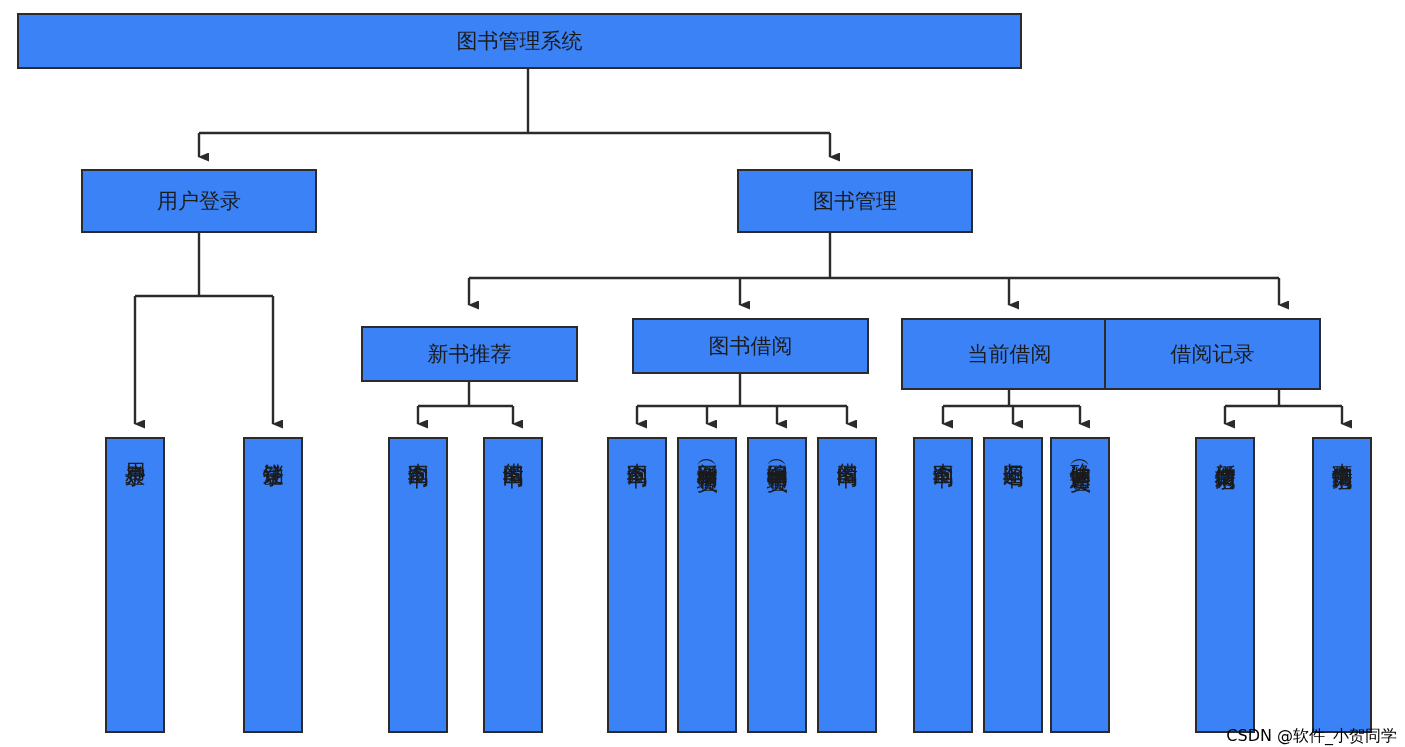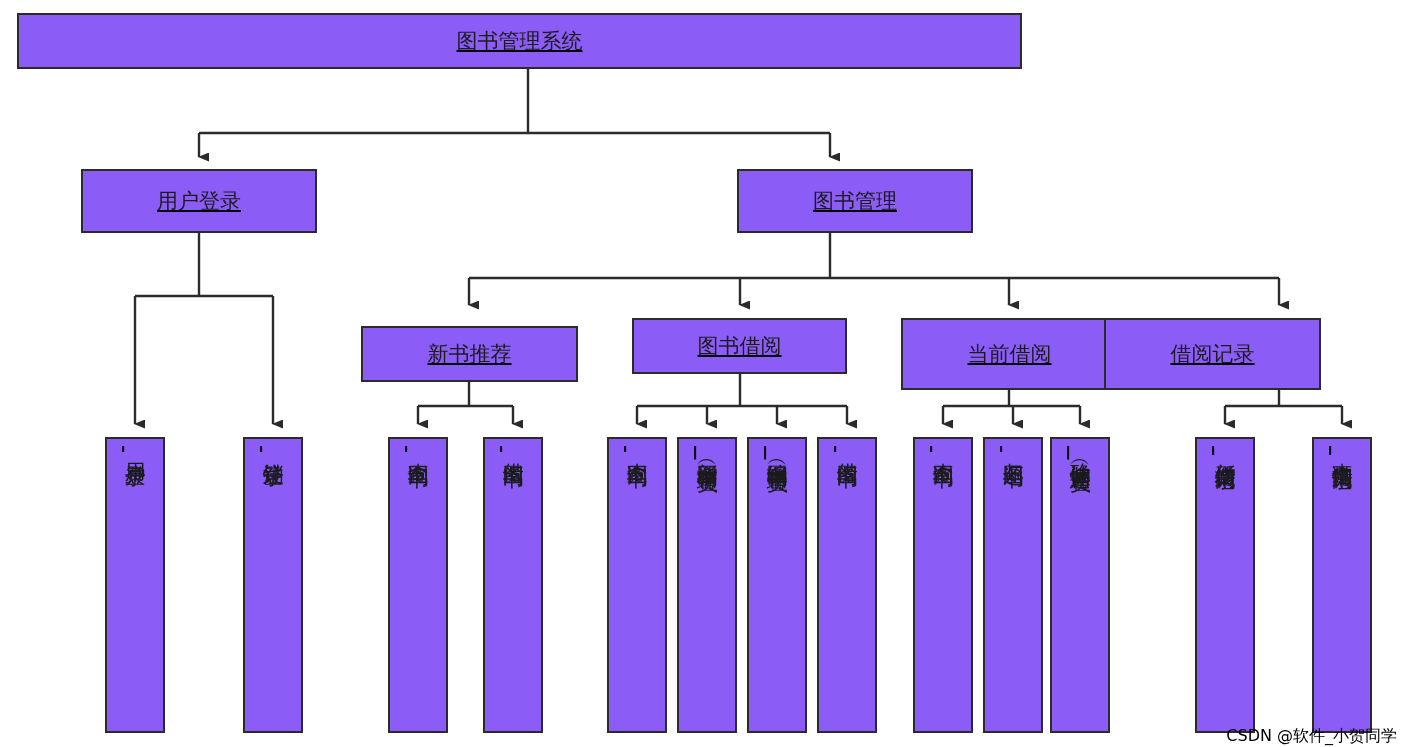--- a/index.html
+++ b/index.html
@@ -1,20 +1,20 @@
 <!DOCTYPE html>
 <html><head>
 <meta charset="utf-8">
 <style>
   html,body{margin:0;padding:0;background:#ffffff;}
   body{font-family:"DejaVu Sans","Liberation Sans",sans-serif;}
   #stage{position:relative;width:1405px;height:747px;background:#ffffff;overflow:hidden;}
   #wires{position:absolute;left:0;top:0;width:1405px;height:747px;}
-  .node{position:absolute;box-sizing:border-box;background:#8b5cf6;
-        border:2.2px solid #2b2b2b;display:flex;align-items:center;justify-content:center;text-decoration:underline;}
+  .node{position:absolute;box-sizing:border-box;background:#3b82f6;
+        border:2.2px solid #2b2b2b;display:flex;align-items:center;justify-content:center;}
   .node .lbl{color:#1b1b1b;line-height:1.06;text-align:center;white-space:pre;}
   .h-node .lbl{font-size:21px;}
   .v-node{align-items:flex-start;justify-content:center;padding-top:7px;}
   .v-node .lbl{writing-mode:vertical-rl;text-orientation:upright;font-size:21px;letter-spacing:1.5px;}
   #watermark{position:absolute;right:8px;bottom:0;font-size:16px;color:#000000;white-space:nowrap;}
 </style>
 </head>
 <body>
 
 <div id="stage">
@@ -76,21 +76,21 @@
   <div class="node h-node" style="left: 81px; top: 169px; width: 236px; height: 64px;">
     <span class="lbl">用户登录</span>
   </div>
   <div class="node h-node" style="left: 711px; top: 169px; width: 236px; height: 64px; margin-left: 26px;">
     <span class="lbl">图书管理</span>
   </div>
 
   <div class="node h-node" style="left: 361px; top: 326px; width: 217px; height: 56px;">
     <span class="lbl">新书推荐</span>
   </div>
-  <div class="node h-node" style="left: 632px; top: 318px; width: 215px; height: 56px;">
+  <div class="node h-node" style="left: 632px; top: 318px; width: 237px; height: 56px;">
     <span class="lbl">图书借阅</span>
   </div>
   <div class="node h-node" style="left: 901px; top: 318px; width: 217px; height: 72px;">
     <span class="lbl">当前借阅</span>
   </div>
   <div class="node h-node" style="left: 1104px; top: 318px; width: 217px; height: 72px;">
     <span class="lbl">借阅记录</span>
   </div>
 
   <div class="node v-node" style="left: 105px; top: 437px; width: 60px; height: 296px;">

